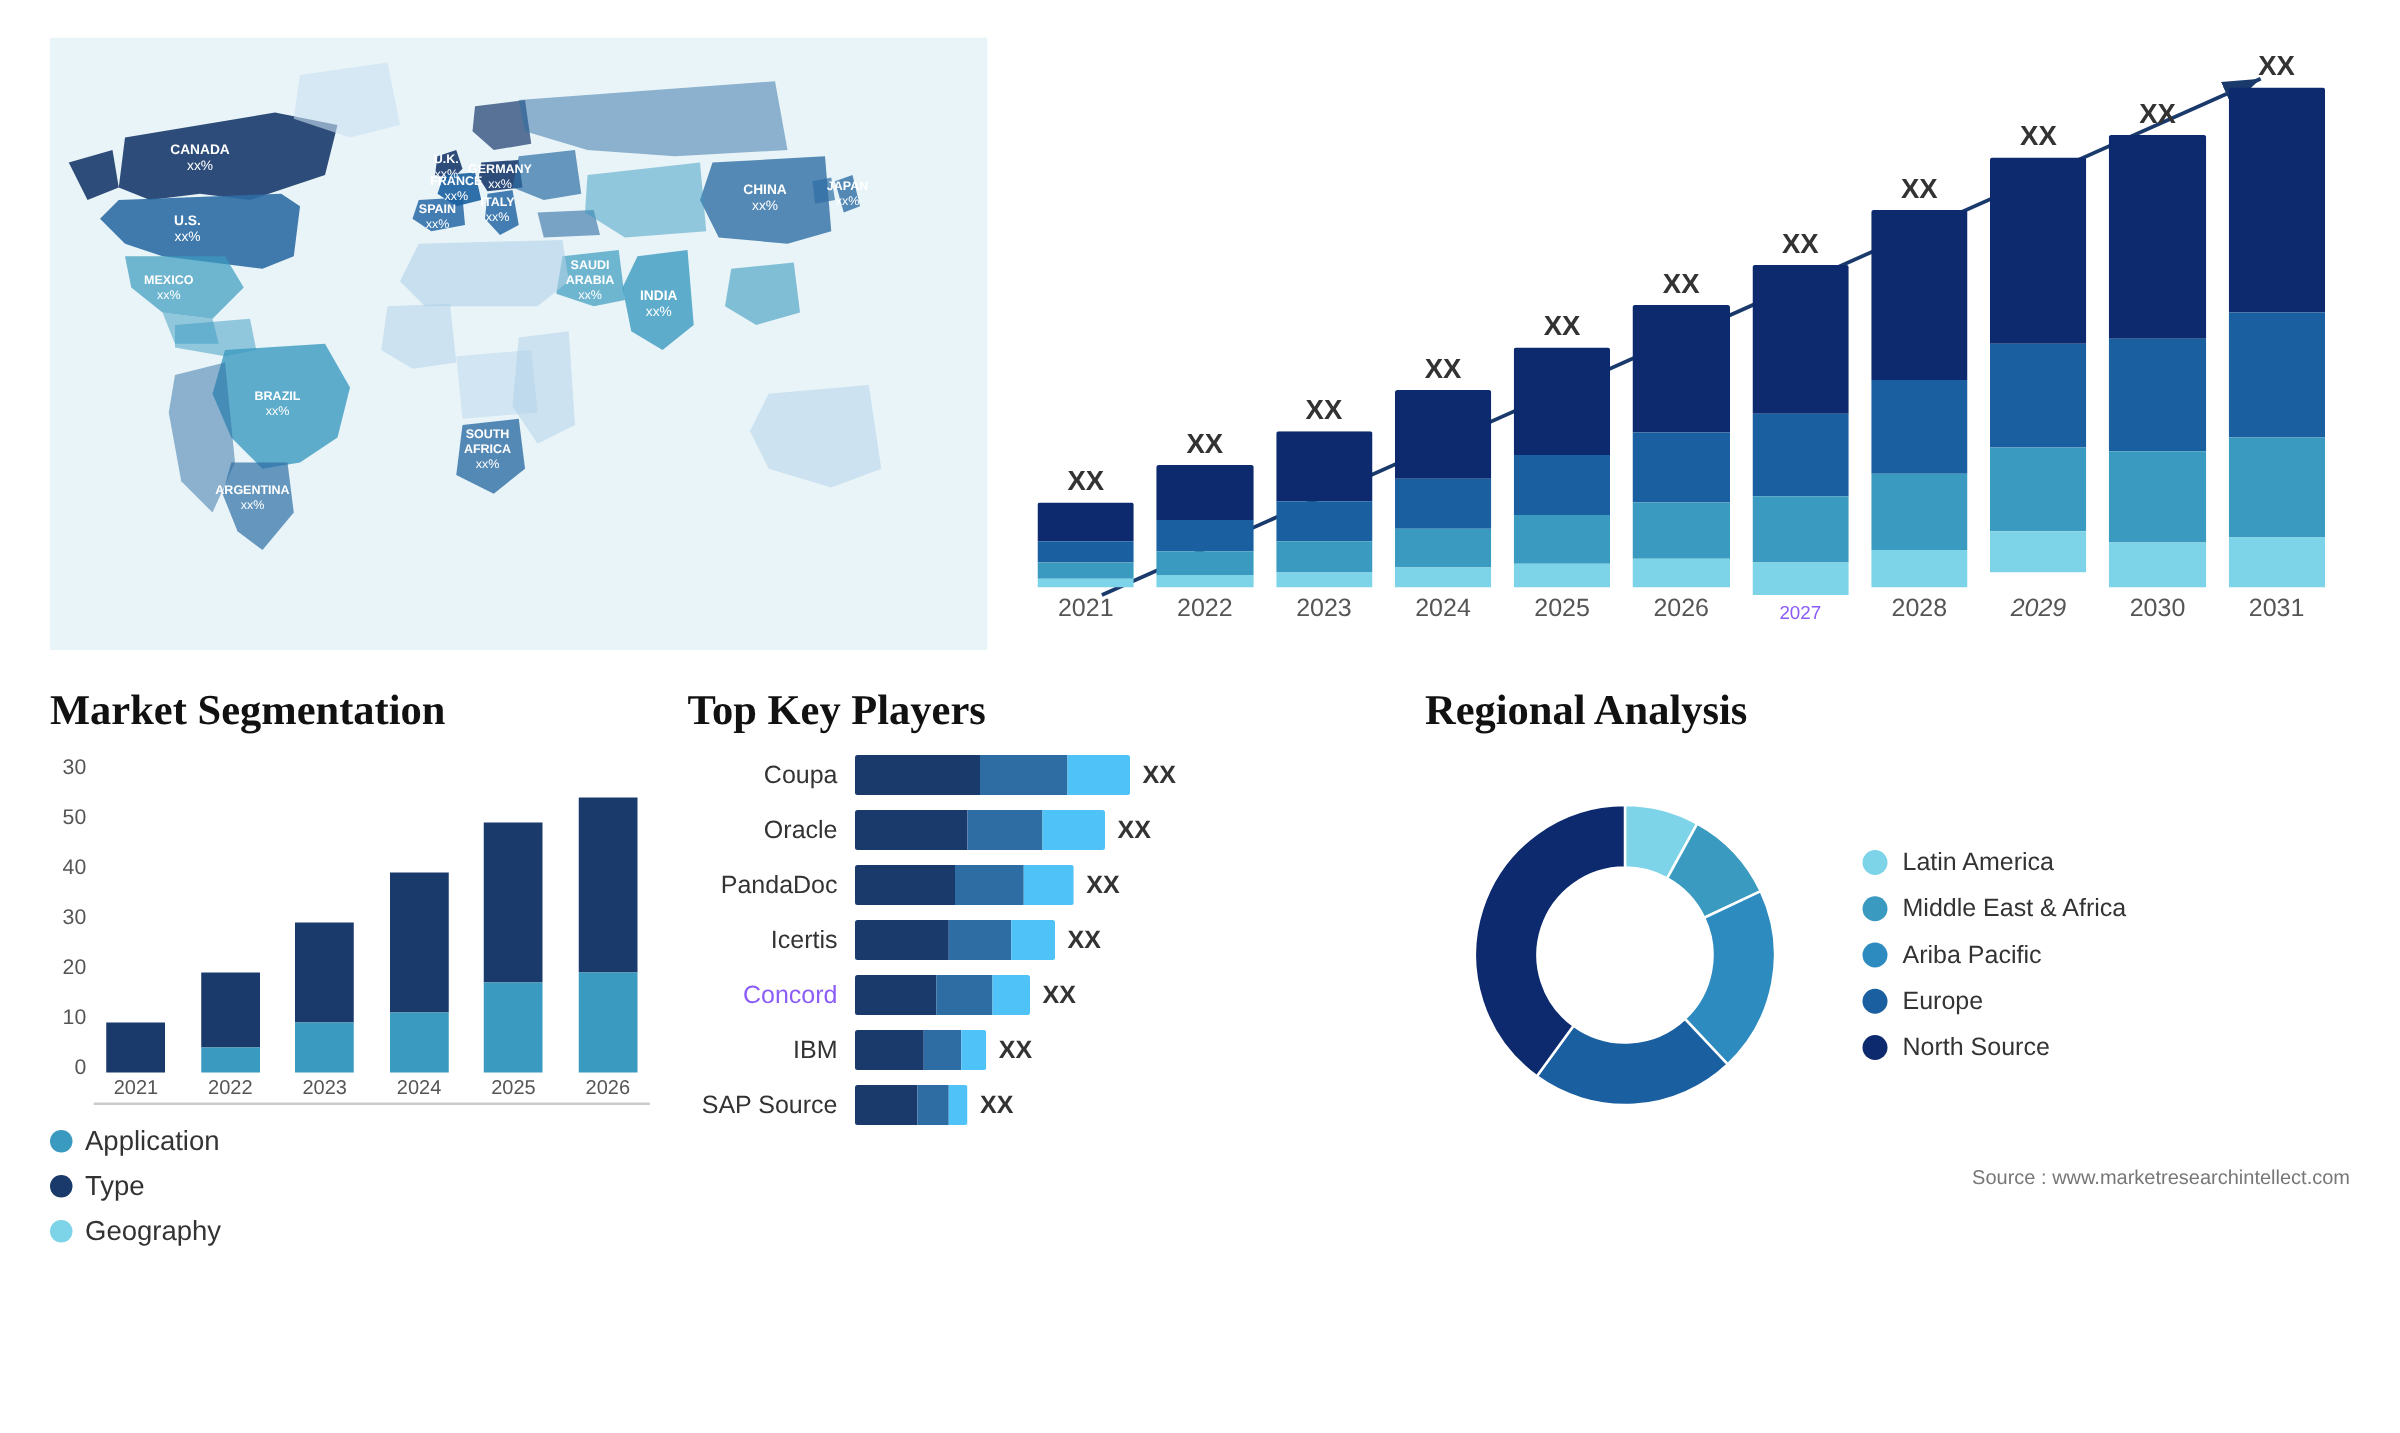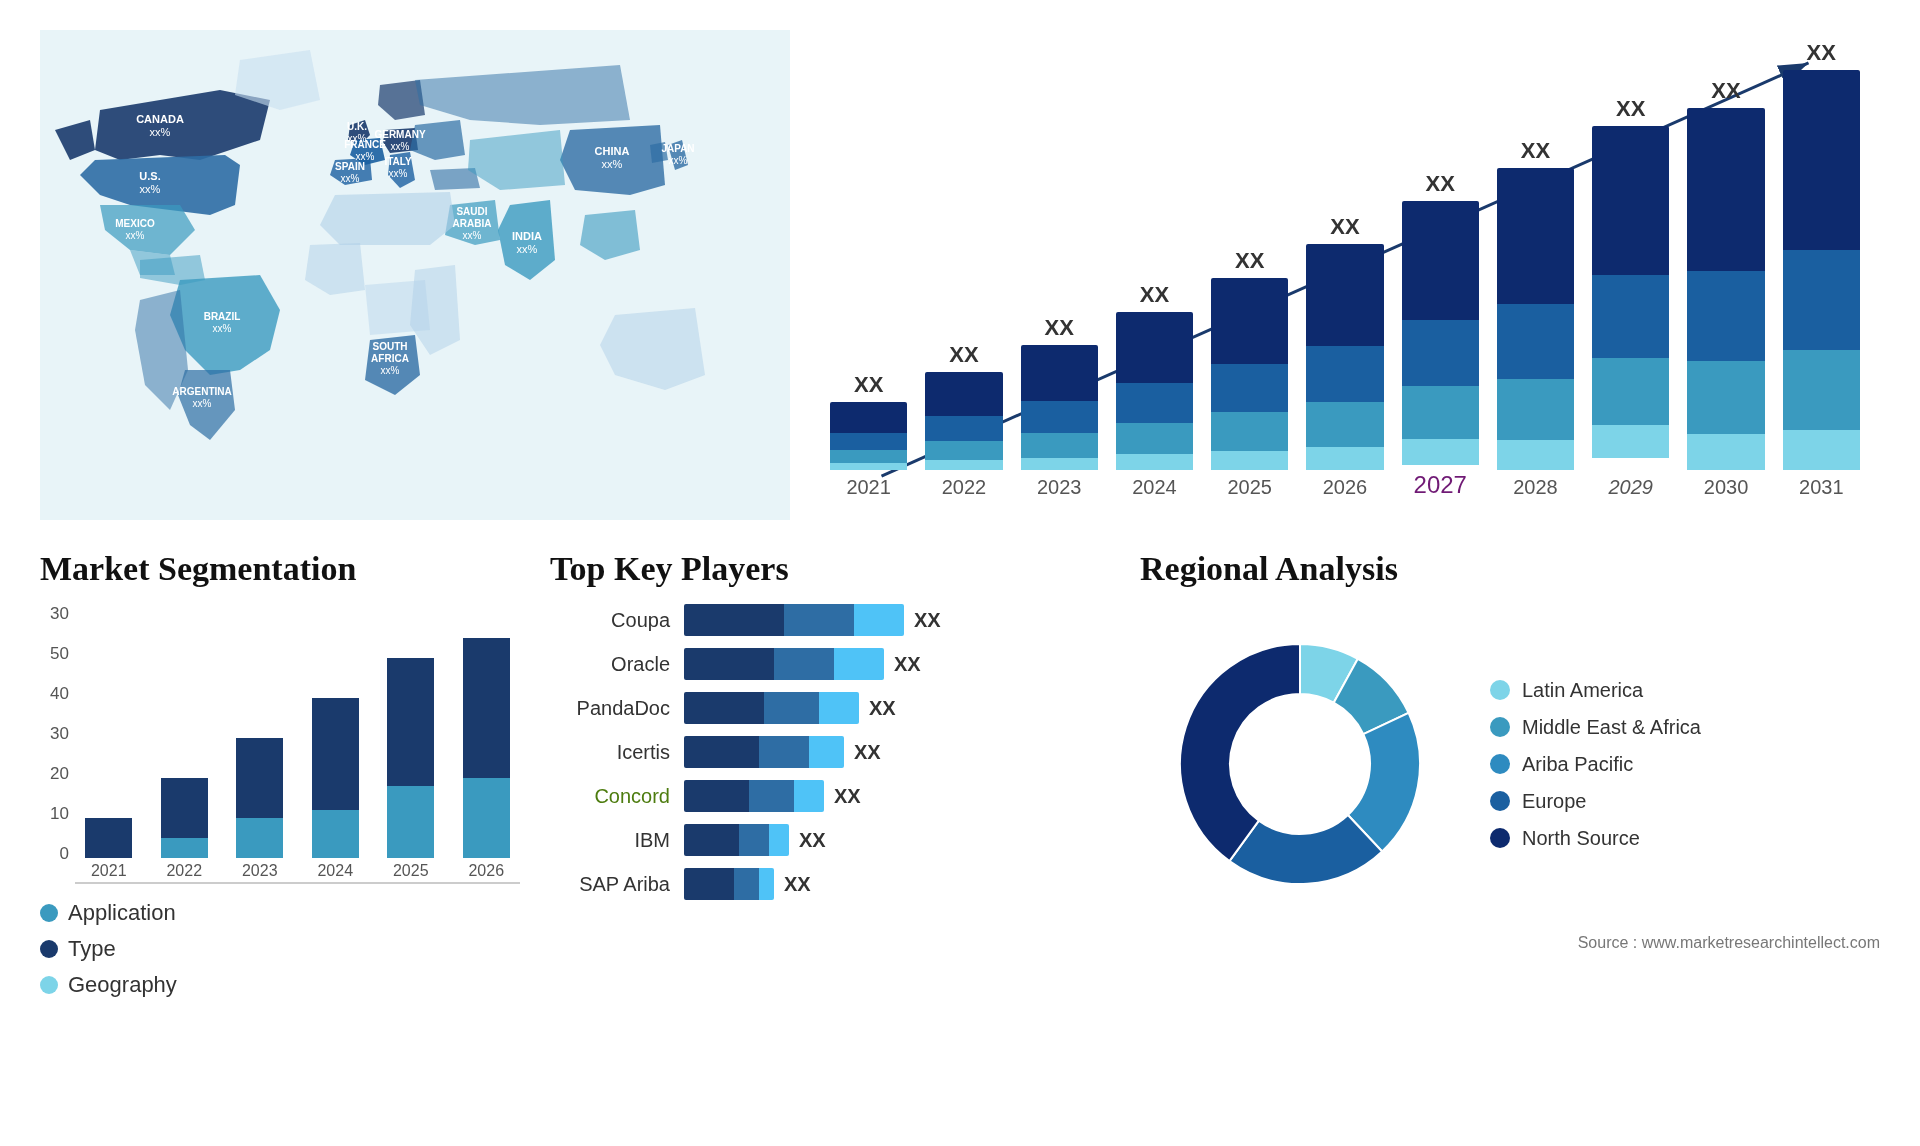--- a/index.html
+++ b/index.html
@@ -441,21 +441,21 @@
             <div class="bar-year" style="font-size: 20px; color: rgb(85, 85, 85); margin-top: 6px;">2026</div>
           </div>
           <div class="bar-group" style="display: flex; flex-direction: column; align-items: center; justify-content: flex-end; flex: 1 1 0%; position: relative;">
             <div class="bar-label-top" style="font-size: 22px; font-weight: 700; color: rgb(51, 51, 51); margin-bottom: 4px;">XX</div>
             <div class="bar-stack" style="width: 100%; height: 264px; display: flex; flex-direction: column; border-radius: 2px 2px 0px 0px; overflow: hidden;">
               <div style="background: rgb(13, 42, 110); flex: 0.45 1 0%;"></div>
               <div style="background: rgb(26, 95, 160); flex: 0.25 1 0%;"></div>
               <div style="background: rgb(58, 154, 191); flex: 0.2 1 0%;"></div>
               <div style="background: rgb(125, 212, 232); flex: 0.1 1 0%;"></div>
             </div>
-            <div class="bar-year" style="font-size: 24px; color: #701a75; margin-top: 6px;">2027</div>
+            <div class="bar-year" style="font-size: 15px; color: #8b5cf6; margin-top: 6px;">2027</div>
           </div>
           <div class="bar-group" style="display: flex; flex-direction: column; align-items: center; justify-content: flex-end; flex: 1 1 0%; position: relative;">
             <div class="bar-label-top" style="font-size: 22px; font-weight: 700; color: rgb(51, 51, 51); margin-bottom: 4px;">XX</div>
             <div class="bar-stack" style="width: 100%; height: 302px; display: flex; flex-direction: column; border-radius: 2px 2px 0px 0px; overflow: hidden;">
               <div style="background: rgb(13, 42, 110); flex: 0.45 1 0%;"></div>
               <div style="background: rgb(26, 95, 160); flex: 0.25 1 0%;"></div>
               <div style="background: rgb(58, 154, 191); flex: 0.2 1 0%;"></div>
               <div style="background: rgb(125, 212, 232); flex: 0.1 1 0%;"></div>
             </div>
             <div class="bar-year" style="font-size: 20px; color: rgb(85, 85, 85); margin-top: 6px;">2028</div>
@@ -615,21 +615,21 @@
             <div style="display: flex; align-items: center; gap: 10px;">
               <div style="height: 32px; display: flex; border-radius: 2px; overflow: hidden; width: 160px;">
                 <div style="background: rgb(26, 58, 108); width: 75px; height: 100%;"></div>
                 <div style="background: rgb(46, 109, 164); width: 50px; height: 100%;"></div>
                 <div style="background: rgb(79, 195, 247); width: 35px; height: 100%;"></div>
               </div>
               <div class="player-xx" style="font-size: 20px; font-weight: 700; color: rgb(51, 51, 51);">XX</div>
             </div>
           </div>
           <div class="player-row" style="display: flex; align-items: center; gap: 14px;">
-            <div class="player-name" style="width: 120px; font-size: 20px; color: #4d7c0f; text-align: right;">Concord</div>
+            <div class="player-name" style="width: 120px; font-size: 20px; color: #8b5cf6; text-align: right;">Concord</div>
             <div style="display: flex; align-items: center; gap: 10px;">
               <div style="height: 32px; display: flex; border-radius: 2px; overflow: hidden; width: 140px;">
                 <div style="background: rgb(26, 58, 108); width: 65px; height: 100%;"></div>
                 <div style="background: rgb(46, 109, 164); width: 45px; height: 100%;"></div>
                 <div style="background: rgb(79, 195, 247); width: 30px; height: 100%;"></div>
               </div>
               <div class="player-xx" style="font-size: 20px; font-weight: 700; color: rgb(51, 51, 51);">XX</div>
             </div>
           </div>
           <div class="player-row" style="display: flex; align-items: center; gap: 14px;">
@@ -637,21 +637,21 @@
             <div style="display: flex; align-items: center; gap: 10px;">
               <div style="height: 32px; display: flex; border-radius: 2px; overflow: hidden; width: 105px;">
                 <div style="background: rgb(26, 58, 108); width: 55px; height: 100%;"></div>
                 <div style="background: rgb(46, 109, 164); width: 30px; height: 100%;"></div>
                 <div style="background: rgb(79, 195, 247); width: 20px; height: 100%;"></div>
               </div>
               <div class="player-xx" style="font-size: 20px; font-weight: 700; color: rgb(51, 51, 51);">XX</div>
             </div>
           </div>
           <div class="player-row" style="display: flex; align-items: center; gap: 14px;">
-            <div class="player-name" style="width: 120px; font-size: 20px; color: rgb(51, 51, 51); text-align: right;">SAP Ariba</div>
+            <div class="player-name" style="width: 120px; font-size: 20px; color: rgb(51, 51, 51); text-align: right;">SAP Source</div>
             <div style="display: flex; align-items: center; gap: 10px;">
               <div style="height: 32px; display: flex; border-radius: 2px; overflow: hidden; width: 90px;">
                 <div style="background: rgb(26, 58, 108); width: 50px; height: 100%;"></div>
                 <div style="background: rgb(46, 109, 164); width: 25px; height: 100%;"></div>
                 <div style="background: rgb(79, 195, 247); width: 15px; height: 100%;"></div>
               </div>
               <div class="player-xx" style="font-size: 20px; font-weight: 700; color: rgb(51, 51, 51);">XX</div>
             </div>
           </div>
         </div>

